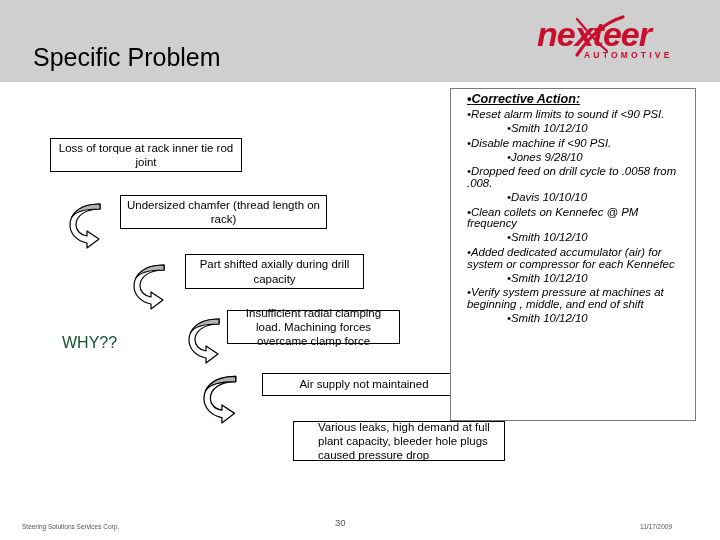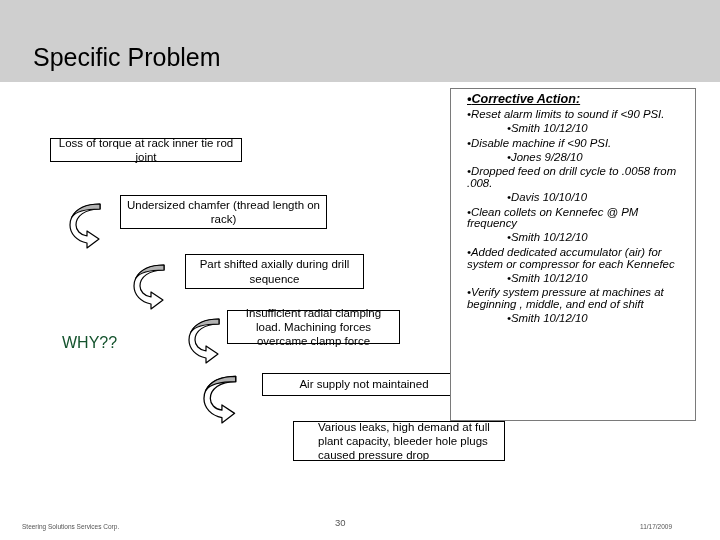--- a/index.html
+++ b/index.html
@@ -135,31 +135,39 @@
   }
 </style>
 </head>
 <body>
 
 <div id="slide">
 
   <div class="header-band"></div>
   <div class="slide-title">Specific Problem</div>
 
-
-  <div class="fbox" style="left:50px;top:138px;width:192px;height:24px;">
+  <div class="logo">
+    <div class="logo-word">nexteer</div>
+    <svg class="logo-swoosh" viewBox="0 0 160 44">
+      <path d="M40 40 C 52 22, 66 8, 86 2" stroke="#c8102e" stroke-width="3.2" fill="none" stroke-linecap="round"></path>
+      <path d="M40 4 C 50 16, 58 26, 70 36" stroke="#c8102e" stroke-width="2.2" fill="none" stroke-linecap="round"></path>
+    </svg>
+    <div class="logo-sub">AUTOMOTIVE</div>
+  </div>
+
+  <div class="fbox" style="left:50px;top:138px;width:192px;height:34px;align-items:flex-end;">
     <span class="txt">Loss of torque at rack inner tie rod joint</span>
   </div>
 
   <div class="fbox" style="left:120px;top:195px;width:207px;height:34px;">
     <span class="txt">Undersized chamfer (thread length on rack)</span>
   </div>
 
   <div class="fbox" style="left:185px;top:254px;width:179px;height:35px;">
-    <span class="txt">Part shifted axially during drill sequence</span>
+    <span class="txt">Part shifted axially during drill capacity</span>
   </div>
 
   <div class="fbox" style="left:227px;top:310px;width:173px;height:34px;">
     <span class="txt">Insufficient radial clamping load.  Machining forces overcame clamp force</span>
   </div>
 
   <div class="fbox" style="left:262px;top:373px;width:204px;height:23px;">
     <span class="txt">Air supply not maintained</span>
   </div>
 

